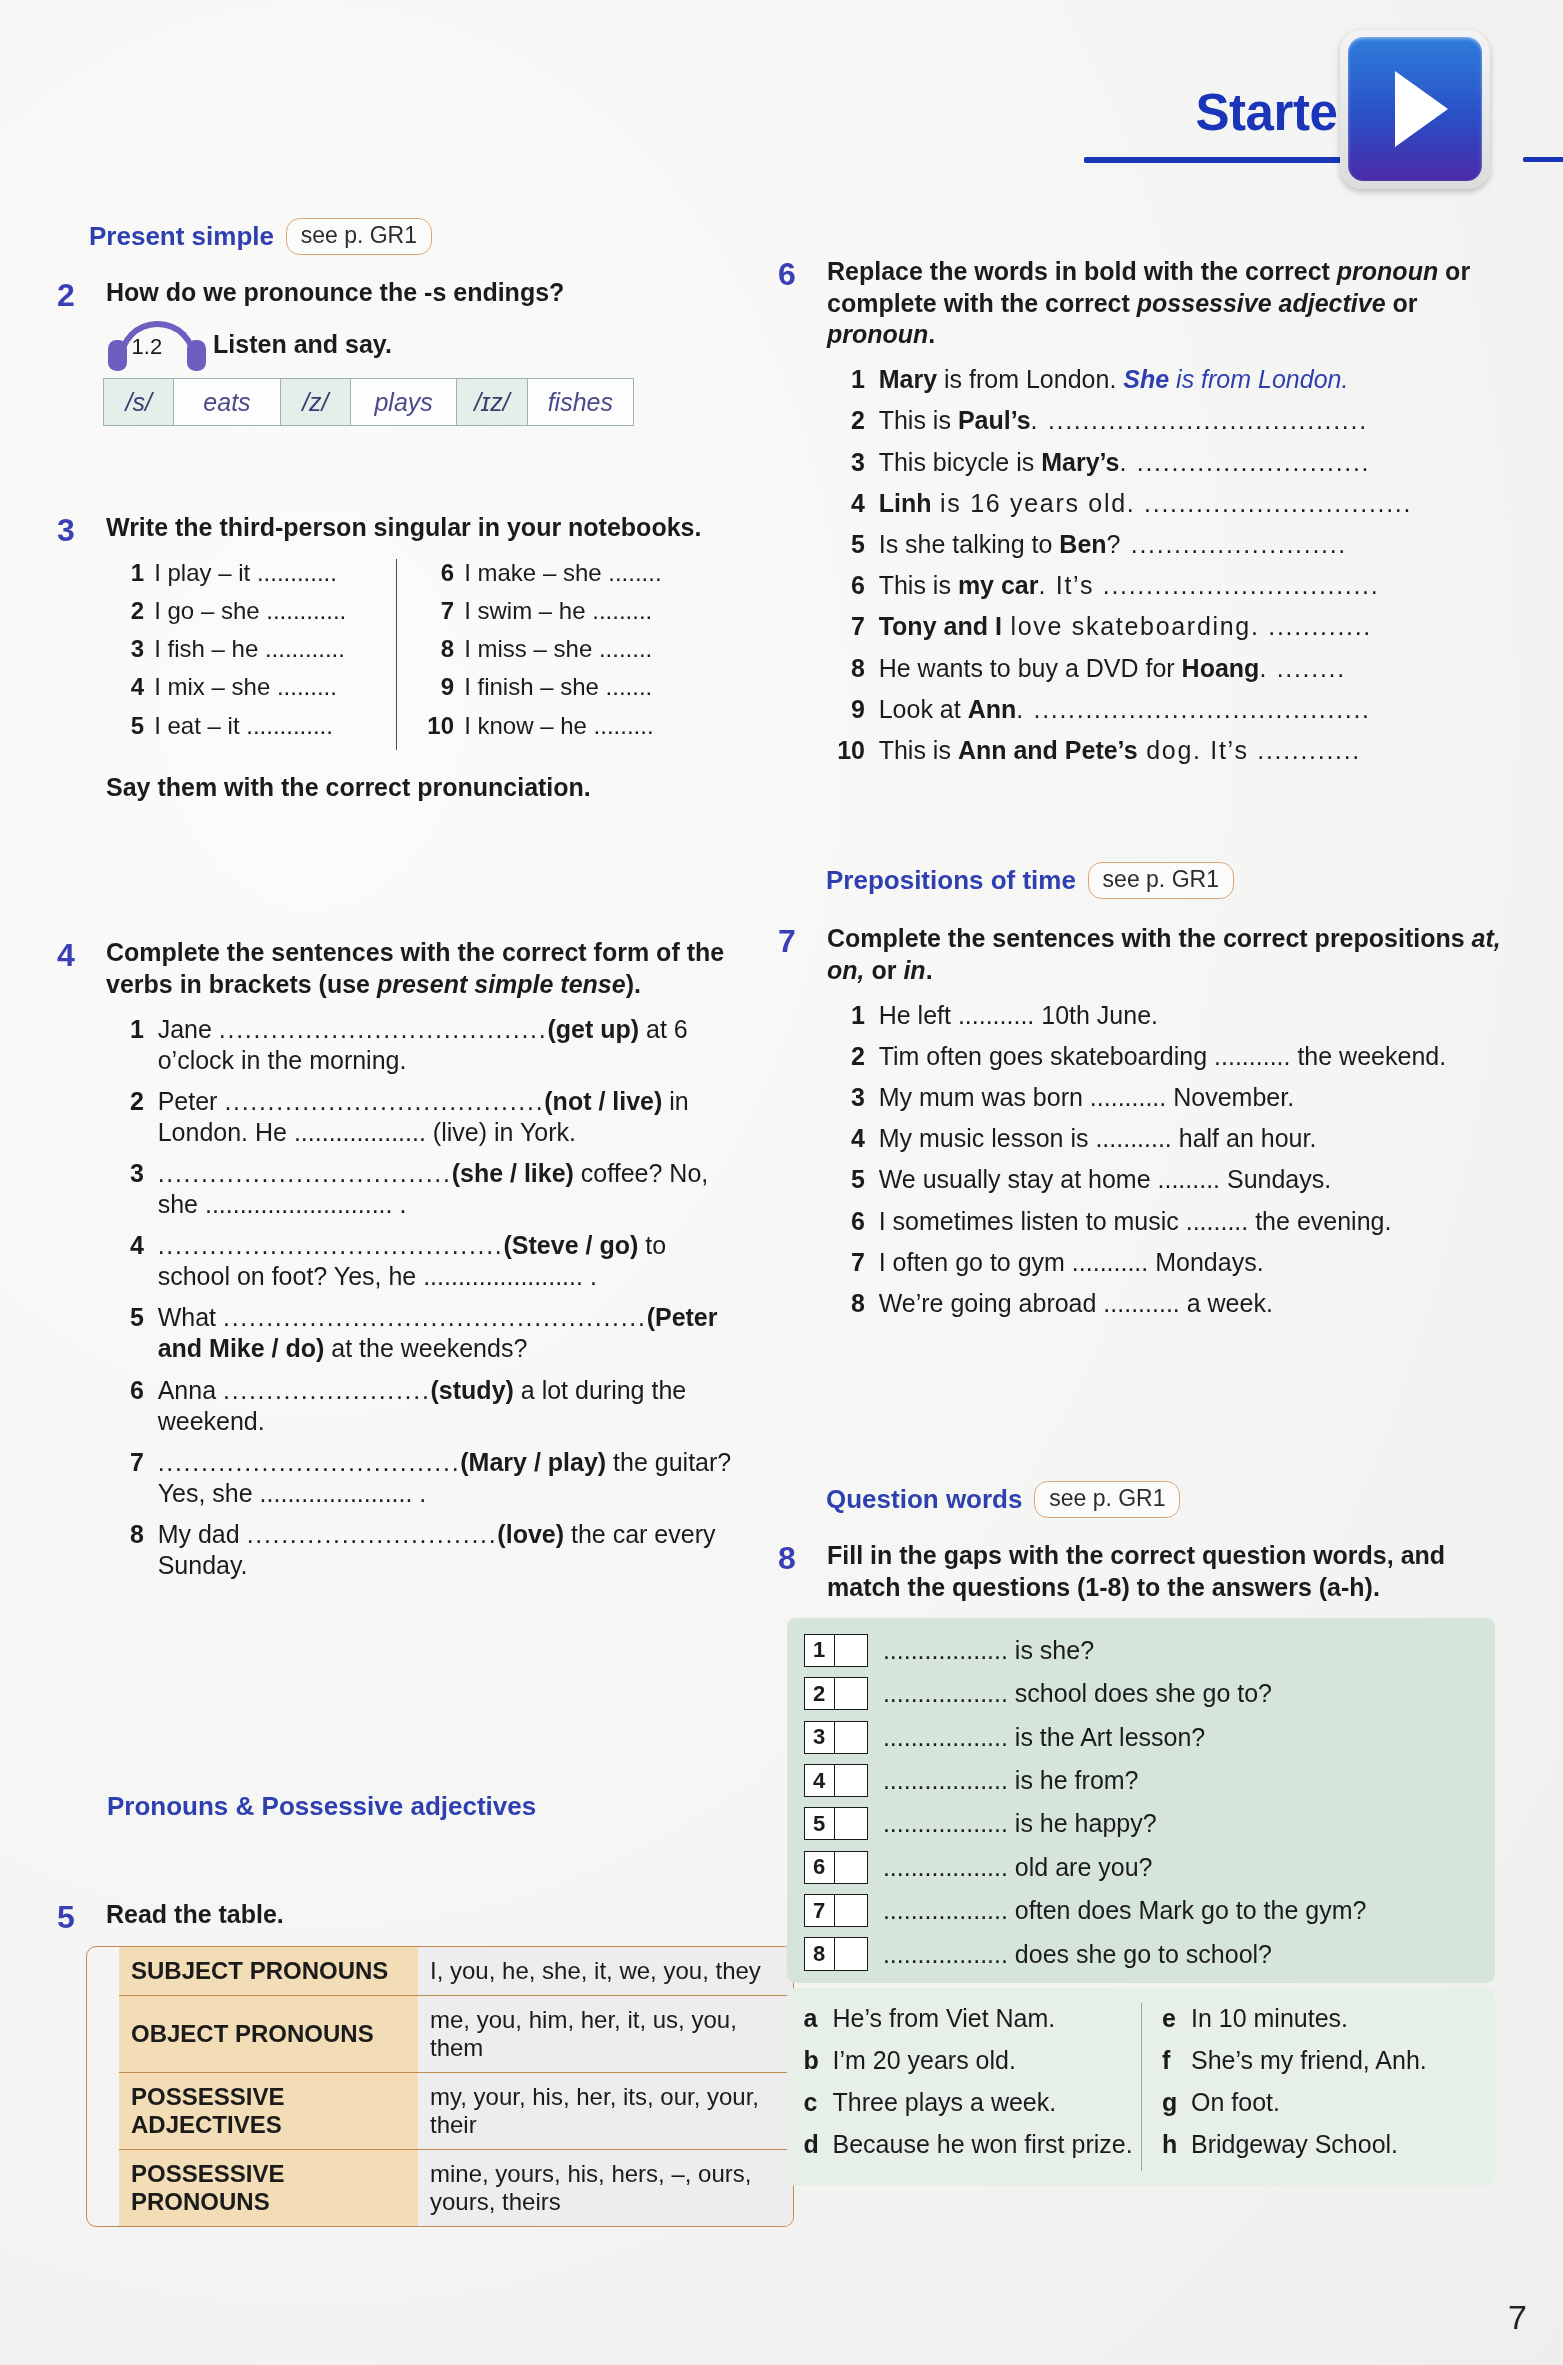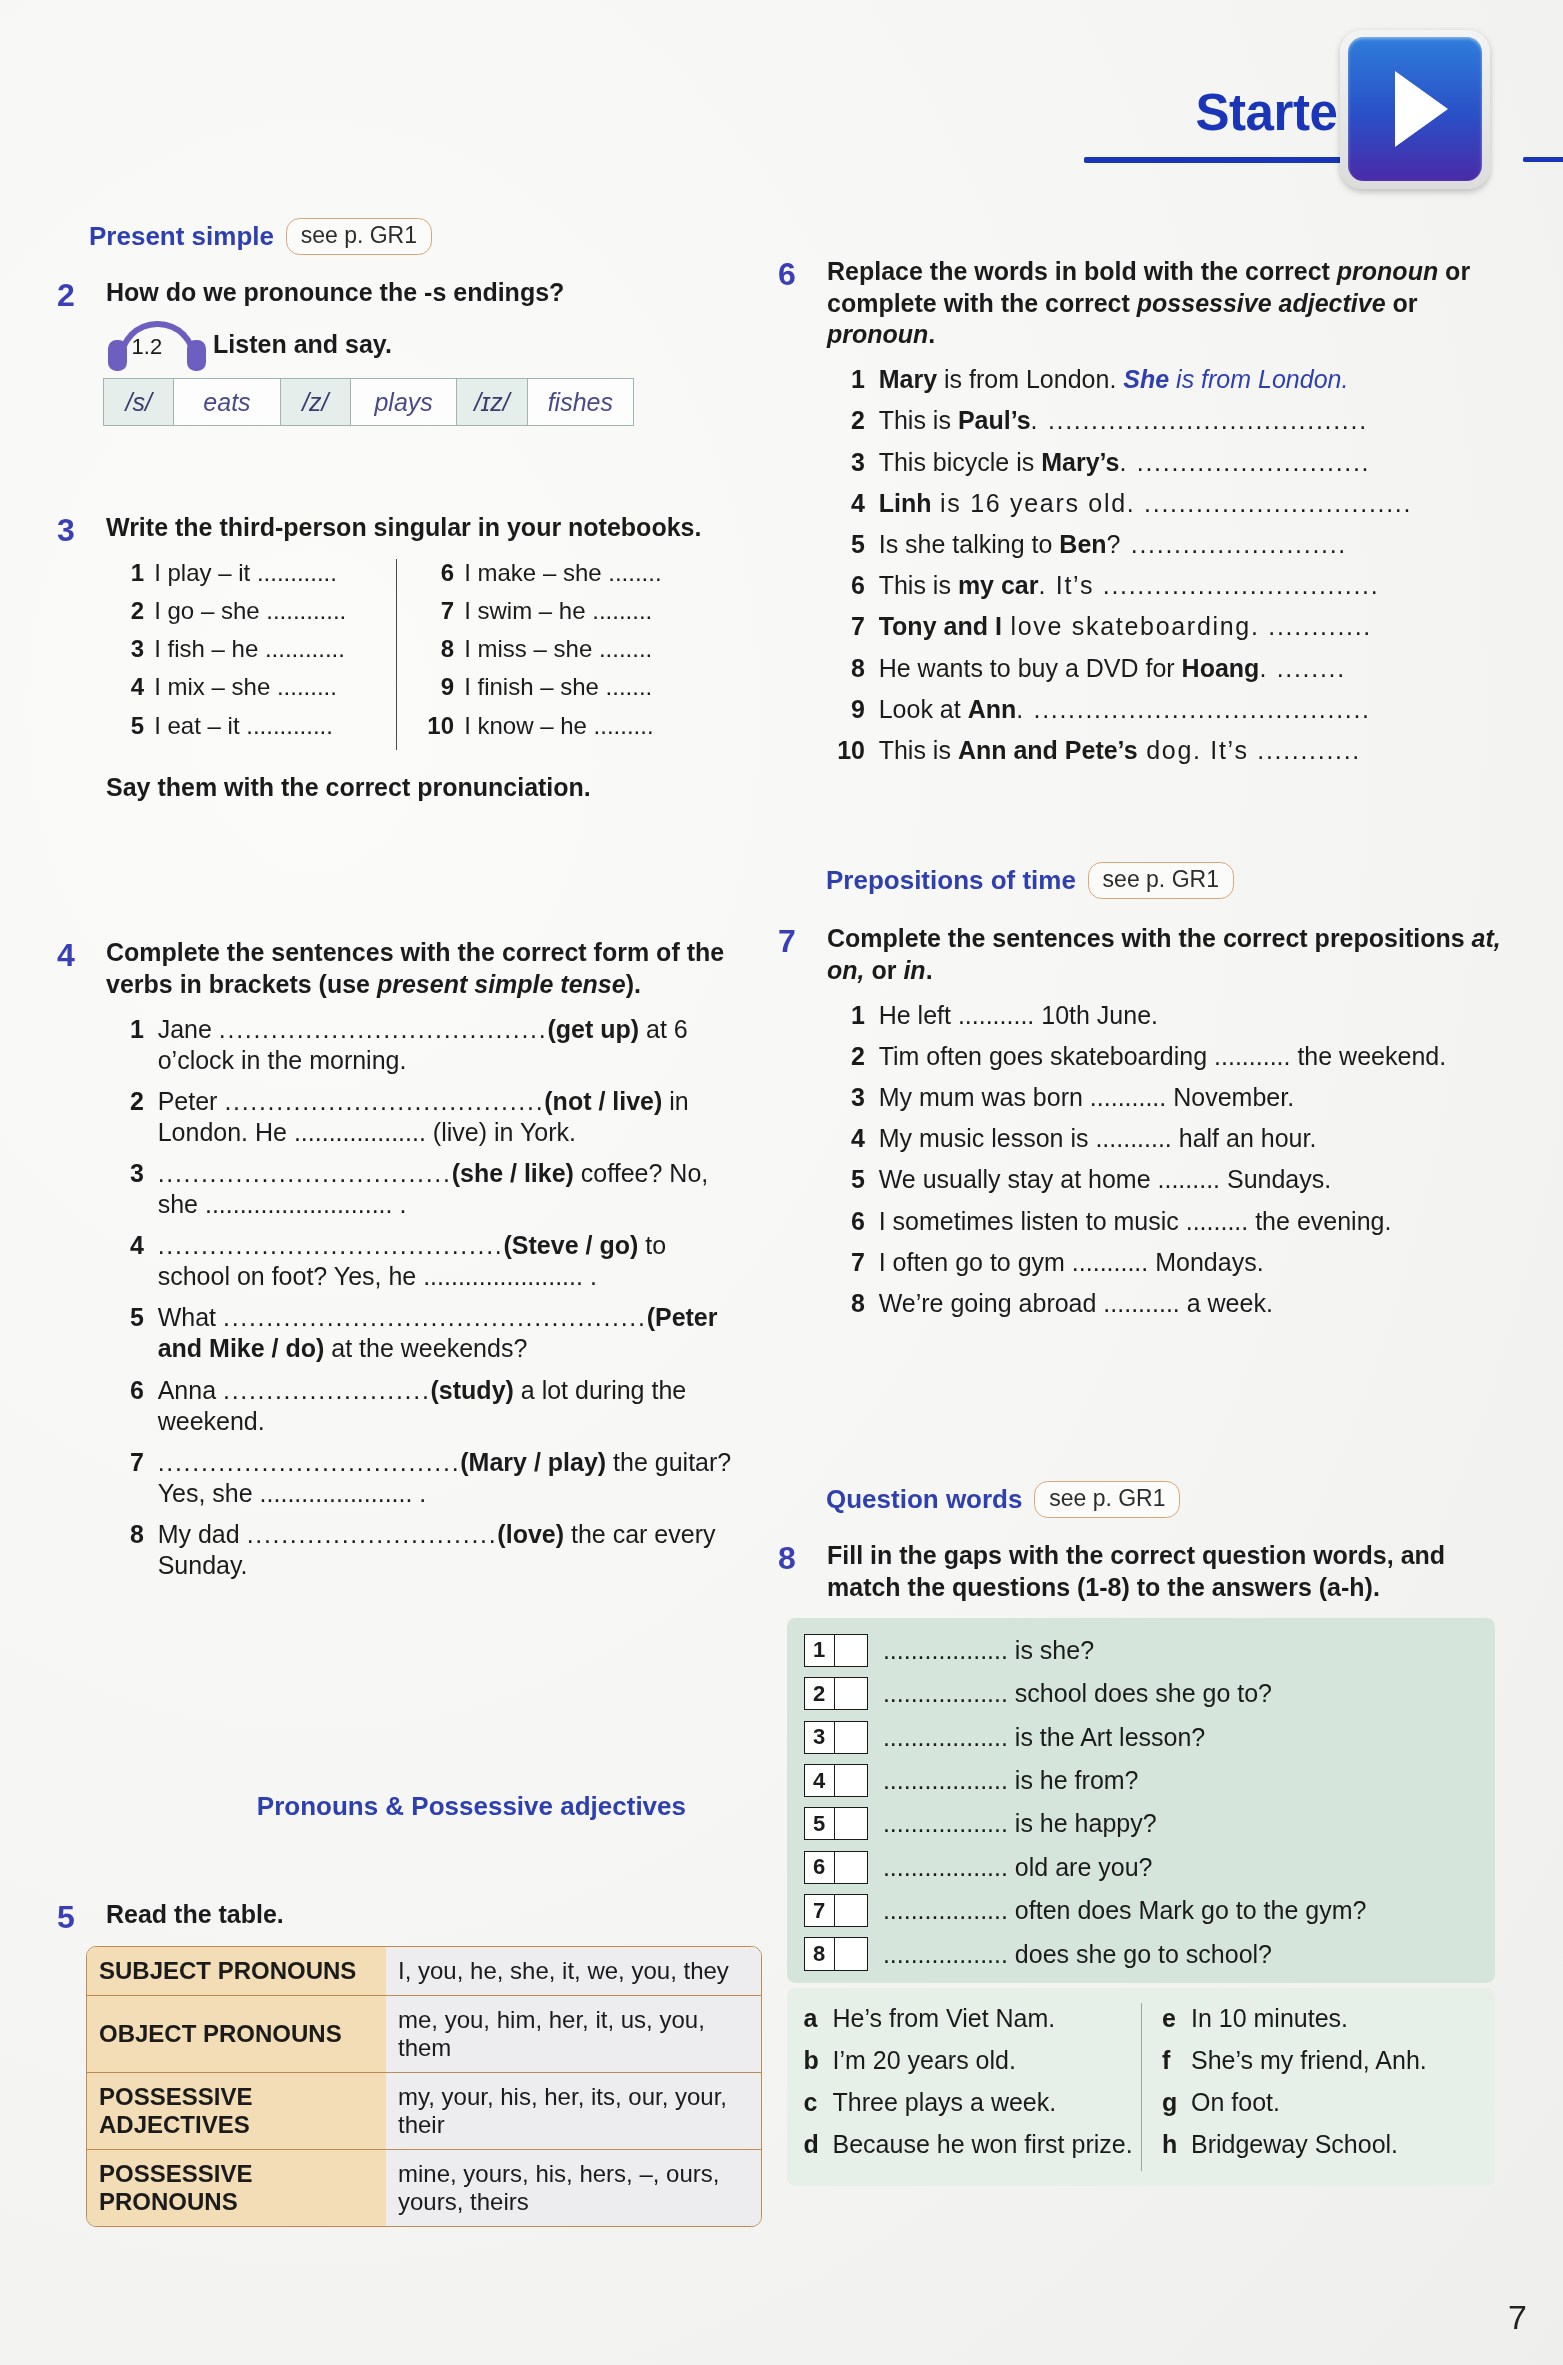--- a/index.html
+++ b/index.html
@@ -128,20 +128,21 @@
   .items{margin-left:49px;margin-top:13.7px;font-size:25px;}
   .irow{display:flex;margin-bottom:10.2px;line-height:1.24;}
   .irow .in{width:38px;font-weight:bold;text-align:right;margin-right:13.7px;flex:none;}
   .irow .itx{flex:1;}
 
   
   .ptable{
     margin-left:29px;margin-top:15.4px;width:674px;
     border:1.7px solid #c08a52;border-radius:10.2px;overflow:hidden;
     font-size:24px;
+    padding-left:32px;
   }
   .prow{display:flex;border-top:0.9px solid #c08a52;}
   .prow:first-child{border-top:none;}
   .pkey{
     width:299px;background:#f2ddb6;font-weight:bold;
     padding:10.2px 12px;box-sizing:border-box;line-height:1.16;
     display:flex;align-items:center;
   }
   .pval{
     flex:1;background:#ededf0;padding:10.2px 12px;box-sizing:border-box;
@@ -310,21 +311,21 @@
             <span class="in">7</span>
             <span class="itx"><span></span><span class="dots">...................................</span><span class="bd">(Mary / play)</span><span> the guitar? Yes, she ...................... .</span></span>
           </div>
         <div class="irow">
             <span class="in">8</span>
             <span class="itx"><span>My dad </span><span class="dots">.............................</span><span class="bd">(love)</span><span> the car every Sunday.</span></span>
           </div>
       </div>
     </div>
 
-    <div style="position:absolute;left:51px;top:1792px;width:597px;text-align:right;">
+    <div style="position:absolute;left:69px;top:1792px;width:597px;">
       <h2 class="sec" style="display:block;line-height:1.1;">Pronouns &amp; Possessive adjectives</h2>
     </div>
 
     <div class="ex" style="position:absolute;left:19px;top:1899px;width:683px;">
       <div class="ex-num">5</div>
       <div class="ex-body bold">Read the table.</div>
       <div class="ptable">
         <div class="prow">
           <div class="pkey">SUBJECT PRONOUNS</div>
           <div class="pval">I, you, he, she, it, we, you, they</div>

